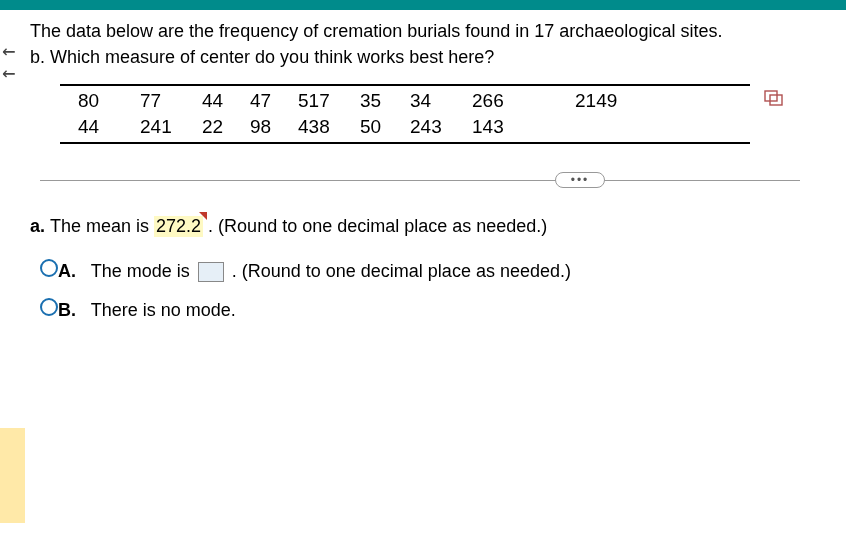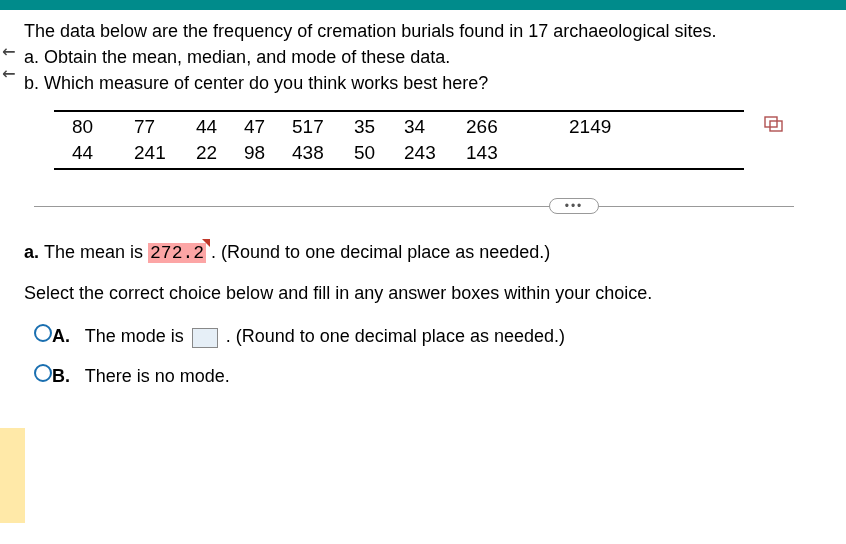--- a/index.html
+++ b/index.html
@@ -1,39 +1,39 @@
 <!DOCTYPE html>
 <html><head>
   <meta charset="utf-8">
   <style>
     * { box-sizing: border-box; margin: 0; padding: 0; }
     body { font-family: Arial, sans-serif; font-size: 18px; color: #000; background: #fff; width: 846px; height: 544px; position: relative; overflow: hidden; }
     .teal-bar { position: absolute; top: 0; left: 0; right: 0; height: 10px; background: #008b8b; }
     .left-edge { position: absolute; left: 0; top: 10px; bottom: 0; width: 25px; }
     .left-edge .nav-icon { position: absolute; top: 30px; left: 2px; font-size: 22px; color: #444; font-family: monospace; line-height: 1; }
     .left-edge .yellow-block { position: absolute; top: 418px; left: 0; width: 25px; height: 95px; background: #ffe9a8; }
-    .content { position: absolute; left: 24px; top: 18px; right: 6px; }
+    .content { position: absolute; left: 30px; top: 18px; right: 6px; }
     .question-text p { line-height: 1.45; }
     .data-block { margin-top: 14px; margin-left: 30px; padding-right: 30px; }
     .data-block .top-rule { border-top: 2px solid #000; height: 0; width: 690px; margin-bottom: 4px; }
     .data-table { display: flex; flex-direction: column; gap: 4px; width: 690px; font-size: 19px; }
     .data-row { display: flex; gap: 0; padding-left: 18px; }
     .data-cell { text-align: left; padding-right: 8px; }
     .c0 { width: 62px; } .c1 { width: 62px; } .c2 { width: 48px; } .c3 { width: 48px; }
     .c4 { width: 62px; } .c5 { width: 50px; } .c6 { width: 62px; } .c7 { width: 78px; } .c8 { width: 70px; margin-left: 25px; }
     .copy-icon { position: absolute; right: 26px; top: 0px; color: #b05050; cursor: pointer; }
     .copy-icon svg { width: 20px; height: 16px; }
     .data-block .bot-rule { border-top: 2px solid #000; height: 0; width: 690px; margin-top: 4px; }
     .separator { position: relative; margin-top: 26px; margin-left: 10px; width: 760px; height: 20px; }
     .separator .line { position: absolute; top: 10px; left: 0; right: 0; border-top: 1px solid #999; }
     .separator .bubble { position: absolute; left: 515px; top: 2px; width: 50px; height: 16px; border: 1px solid #999; border-radius: 10px; background: #fff; text-align: center; font-size: 12px; color: #555; letter-spacing: 2px; line-height: 14px; user-select: none; }
     .ans-block { margin-top: 26px; }
     .ans-line { margin-bottom: 20px; }
     .hl { background: #b4d7ed; padding: 0 2px; position: relative; display: inline-block; }
-    .hl-check { background: #fca5a5; padding: 0 2px; position: relative; display: inline-block; font-family: Liberation Mono, monospace; }
+    .hl-check { background: #fef9c3; padding: 0 2px; position: relative; display: inline-block; }
     .flag { position: absolute; top: -4px; right: -4px; width: 0; height: 0; border-left: 8px solid transparent; border-top: 8px solid #c0392b; }
     .choice-prompt { margin-bottom: 18px; }
     .choices { margin-left: 10px; }
     .choice-row { display: flex; align-items: baseline; margin-bottom: 14px; }
     .radio { width: 18px; height: 18px; border: 2px solid #1a6fb0; border-radius: 50%; flex-shrink: 0; margin-top: 2px; cursor: pointer; }
     .choice-label { font-weight: bold; min-width: 24px; }
     .choice-text { display: inline; }
     .blank-box { display: inline-block; width: 26px; height: 20px; border: 1px solid #888; background: #e6eff7; vertical-align: middle; margin: 0 3px; }
     .table-wrapper { position: relative; }
   </style>
@@ -43,21 +43,20 @@
 <div class="teal-bar"></div>
 
 <div class="left-edge">
   <div class="nav-icon">←<br>←</div>
   <div class="yellow-block"></div>
 </div>
 
 <div class="content">
   <div class="question-text">
     <p>The data below are the frequency of cremation burials found in 17 archaeological sites.</p>
-    <p>a. Obtain the mean, median, and mode of these data.</p>
     <p>b. Which measure of center do you think works best here?</p>
   </div>
 
   <div class="data-block">
     <div class="top-rule"></div>
     <div class="table-wrapper">
       <div class="data-table">
         <div class="data-row">
           <span class="data-cell c0">80</span>
           <span class="data-cell c1">77</span>
@@ -98,21 +97,20 @@
   <div class="ans-block">
     <div class="ans-line">
       <span><b>a. </b></span><span>The mean is </span>
       <span class="hl-check">
         <span>272.2</span>
         <span class="flag"></span>
       </span><span> . (Round to one decimal place as needed.)</span>
     </div>
 
 
-    <div class="choice-prompt">Select the correct choice below and fill in any answer boxes within your choice.</div>
 
     <div class="choices">
       <div class="choice-row">
         <div class="radio"></div>
         <div>
           <span class="choice-label">A.</span>&nbsp;&nbsp;
           <span class="choice-text">The mode is </span>
           <span class="blank-box"></span>
           <span class="choice-text">. (Round to one decimal place as needed.)</span>
         </div>

